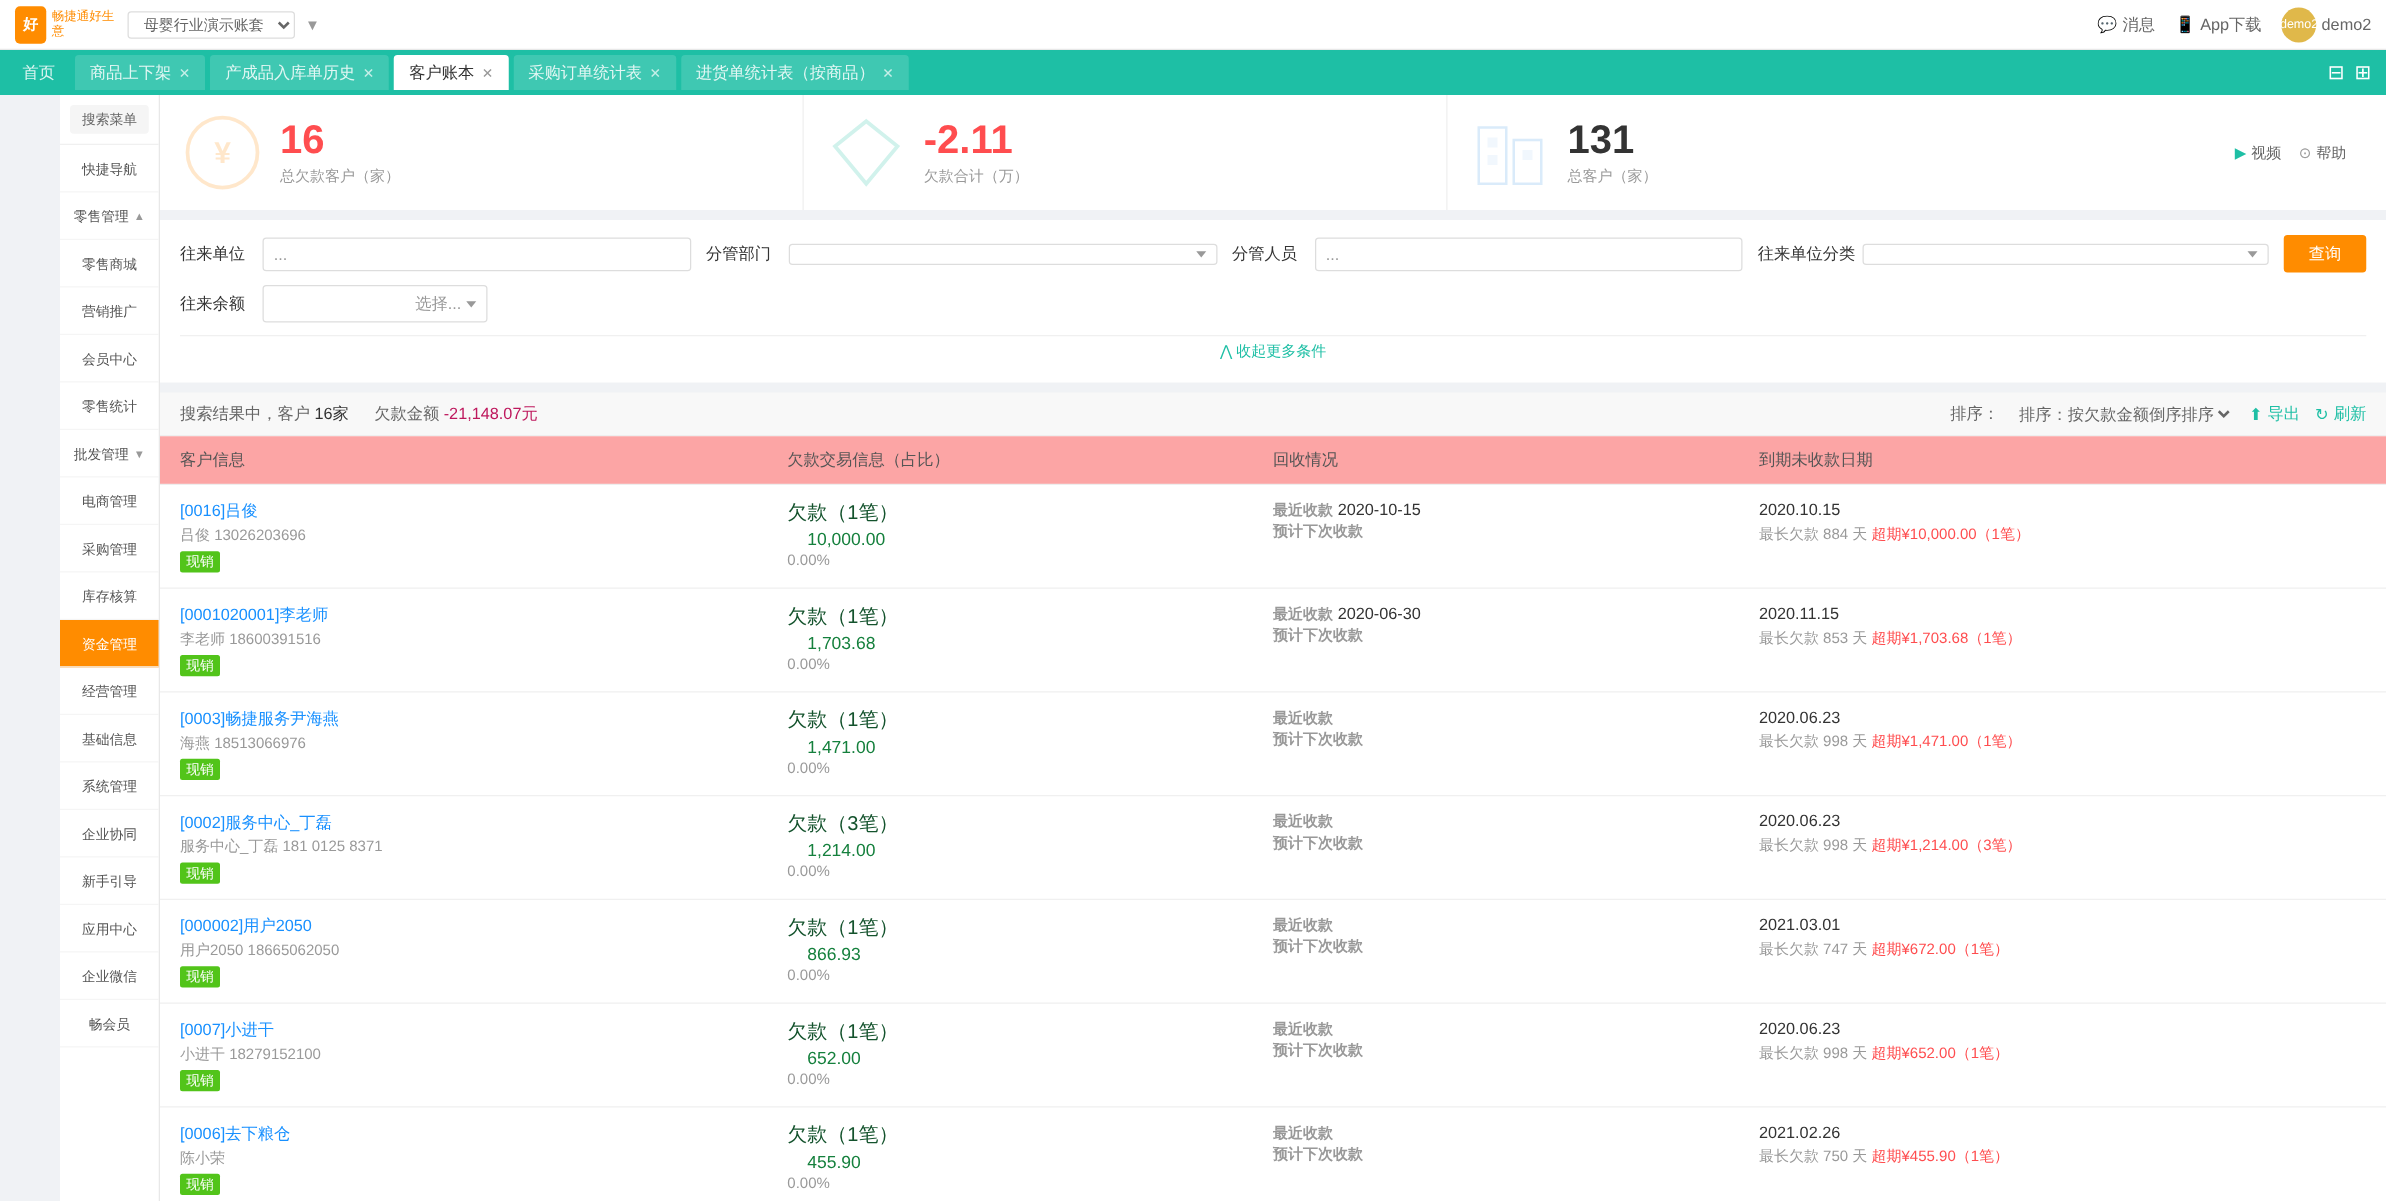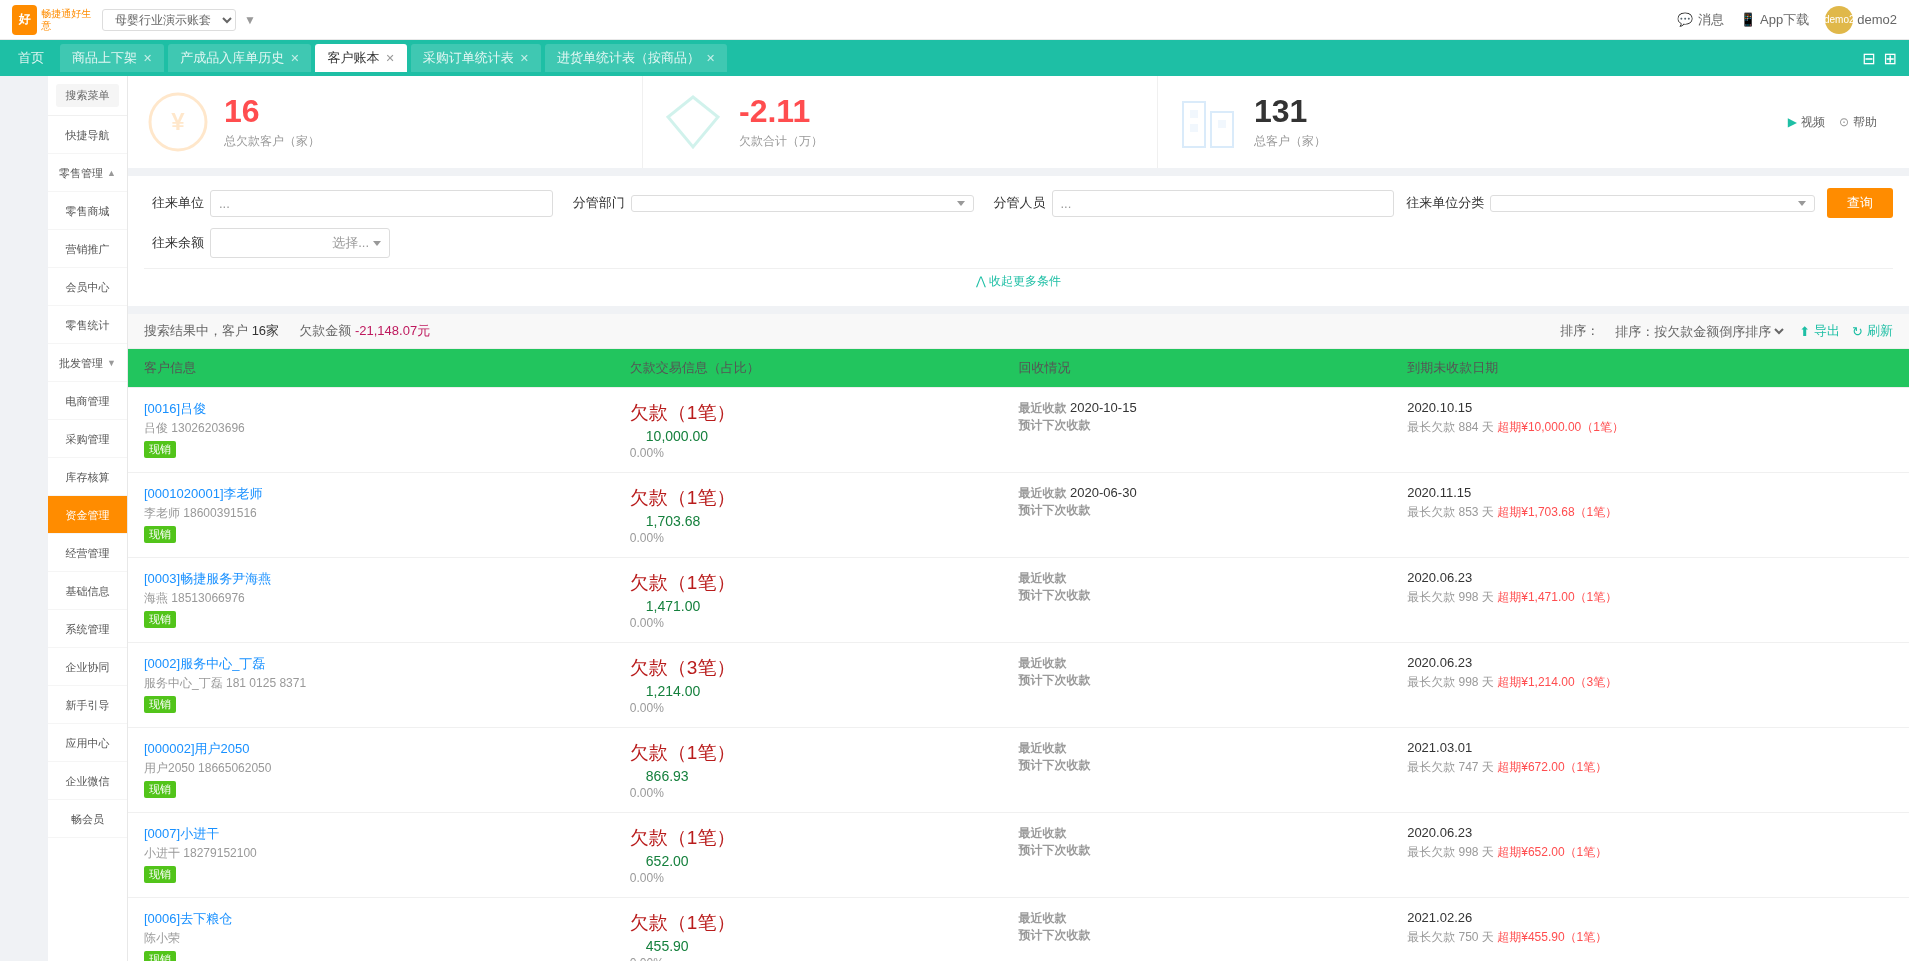--- a/index.html
+++ b/index.html
@@ -56,46 +56,46 @@
     .stat-number { font-size: 32px; font-weight: bold; color: #ff4d4f; line-height: 1.1; }
     .stat-number.negative { color: #ff4d4f; }
     .stat-number.black { color: #333; }
     .stat-label { font-size: 12px; color: #999; margin-top: 4px; }
     .video-btn, .help-btn { display: flex; align-items: center; gap: 4px; font-size: 12px; color: #666; cursor: pointer; }
 
     
     .filter-area { background: #fff; padding: 12px 16px; margin-bottom: 8px; }
     .filter-row { display: flex; align-items: center; gap: 12px; margin-bottom: 10px; flex-wrap: wrap; }
     .filter-item { display: flex; align-items: center; gap: 6px; flex: 1; min-width: 200px; }
-    .filter-label { font-size: 13px; color: #333; white-space: nowrap; min-width: 60px; text-align: right; }
+    .filter-label { font-size: 13px; color: #333; white-space: nowrap; min-width: 60px; }
     .filter-input { flex: 1; border: 1px solid #ddd; border-radius: 3px; padding: 5px 8px; font-size: 13px; color: #333; background: #fff; display: flex; align-items: center; justify-content: space-between; cursor: pointer; }
     .filter-input span.dots { color: #999; }
     .filter-select { flex: 1; border: 1px solid #ddd; border-radius: 3px; padding: 5px 8px; font-size: 13px; color: #333; background: #fff; display: flex; align-items: center; justify-content: flex-end; cursor: pointer; }
     .collapse-btn { text-align: center; color: #1ebfa5; font-size: 12px; cursor: pointer; padding: 4px; border-top: 1px solid #f0f0f0; margin-top: 4px; }
     .search-btn { background: #ff8c00; color: white; border: none; border-radius: 3px; padding: 6px 20px; font-size: 13px; cursor: pointer; white-space: nowrap; }
 
     
     .result-bar { display: flex; align-items: center; justify-content: space-between; background: #f8f8f8; padding: 8px 16px; border-bottom: 1px solid #eee; }
     .result-info { font-size: 13px; color: #666; }
     .result-info span.count { color: #333; }
     .result-info span.amount { color: #be185d; }
     .result-actions { display: flex; align-items: center; gap: 12px; font-size: 13px; color: #666; }
     .sort-select { border: none; background: transparent; color: #666; font-size: 13px; cursor: pointer; }
     .export-btn, .refresh-btn { display: flex; align-items: center; gap: 4px; cursor: pointer; color: #1ebfa5; }
 
     
     .table-container { background: #fff; }
-    .table-header { display: grid; grid-template-columns: 2.5fr 2fr 2fr 2.5fr; padding: 10px 16px; background: #22c55e; border-bottom: 1px solid #eee; font-size: 13px; font-weight: 500; color: #555; }
+    .table-header { display: grid; grid-template-columns: 2.5fr 2fr 2fr 2.5fr; padding: 10px 16px; background: #fca5a5; border-bottom: 1px solid #eee; font-size: 13px; font-weight: 500; color: #555; }
     .table-row { display: grid; grid-template-columns: 2.5fr 2fr 2fr 2.5fr; padding: 12px 16px; border-bottom: 1px solid #f0f0f0; align-items: start; }
     .cell-customer {}
     .customer-name { color: #1890ff; font-size: 13px; cursor: pointer; }
     .customer-contact { font-size: 12px; color: #999; margin-top: 2px; }
     .customer-tag { display: inline-block; background: #52c41a; color: white; font-size: 11px; padding: 1px 5px; border-radius: 2px; margin-top: 4px; }
     .cell-debt {}
-    .debt-count { font-size: 19px; color: #b91c1c; }
+    .debt-count { font-size: 16px; color: #14532d; }
     .debt-amount { font-size: 14px; color: #15803d; margin: 2px 16px; }
     .debt-percent { font-size: 12px; color: #999; }
     .cell-recovery {}
     .recovery-label { font-size: 12px; color: #999; font-weight: bold; }
     .recovery-value { font-size: 13px; color: #333; }
     .cell-overdue {}
     .overdue-date { font-size: 13px; color: #333; margin-bottom: 4px; }
     .overdue-detail { font-size: 12px; color: #999; }
     .overdue-link { color: #ff4d4f; cursor: pointer; }
 

